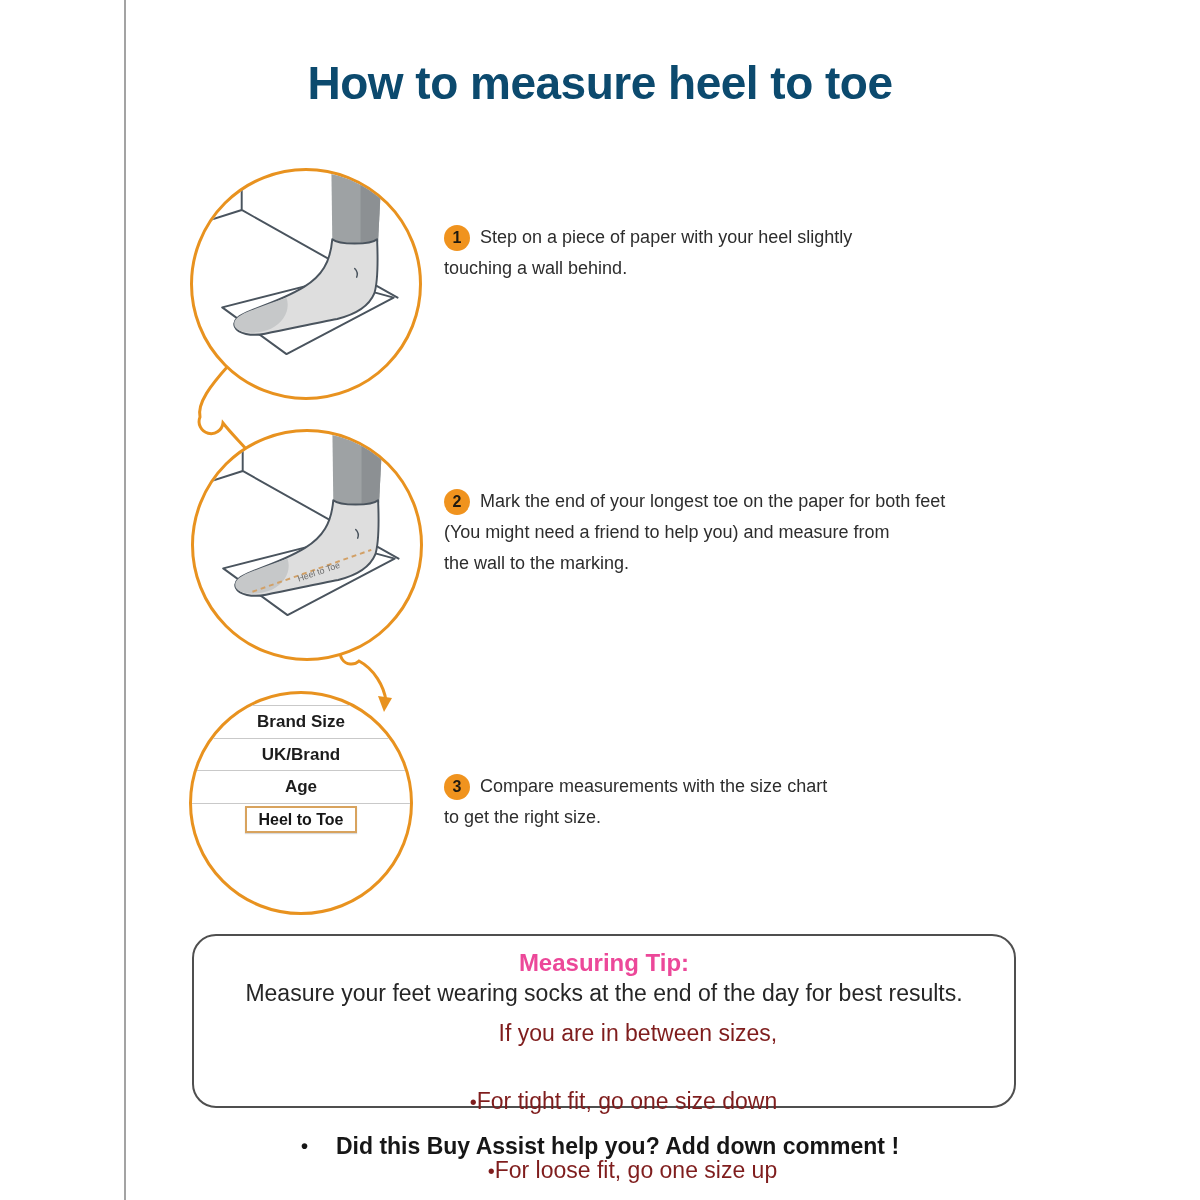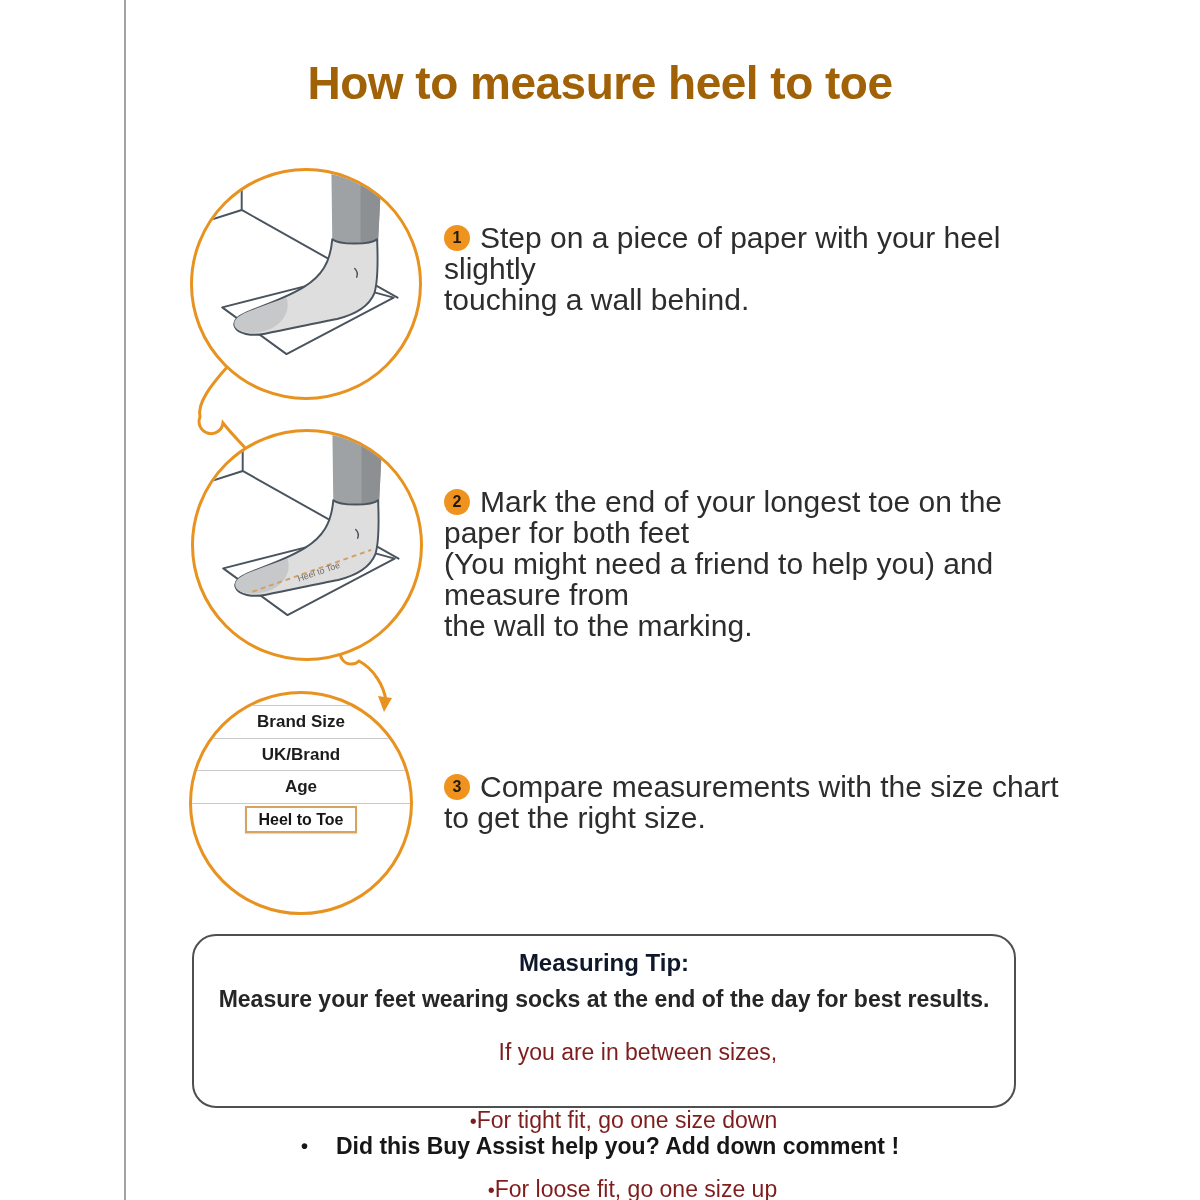--- a/index.html
+++ b/index.html
@@ -4,21 +4,21 @@
 <style>
   html,body{margin:0;padding:0;background:#ffffff;}
   .canvas{
     position:relative;width:1200px;height:1200px;background:#ffffff;overflow:hidden;
     font-family:"Liberation Sans", sans-serif;color:#262626;
   }
   .left-rule{position:absolute;left:124px;top:0;width:2px;height:1200px;background:#a3a3a3;}
 
   .page-title{
     position:absolute;top:56px;left:0;width:100%;text-align:center;
-    font-size:46px;font-weight:700;color:#a16207;letter-spacing:-0.5px;
+    font-size:46px;font-weight:700;color:#0c4a6e;letter-spacing:-0.5px;
   }
 
   .connectors{position:absolute;left:0;top:0;width:1200px;height:1200px;pointer-events:none;}
 
   .circle{
     position:absolute;border:3px solid #E8921F;border-radius:50%;
     background:#ffffff;overflow:hidden;box-sizing:border-box;
   }
   .circle-1{left:190px;top:168px;width:232px;height:232px;}
   .circle-2{left:191px;top:429px;width:232px;height:232px;}
@@ -41,31 +41,31 @@
   .step{position:absolute;left:444px;}
   .step-1{top:222px;}
   .step-2{top:486px;}
   .step-3{top:771px;}
   .step-badge{
     position:absolute;left:0;top:3px;width:26px;height:26px;border-radius:50%;
     background:#F0931E;color:#1f1a10;font-size:16px;font-weight:700;
     display:flex;align-items:center;justify-content:center;
   }
   .step-text{
-    font-size:30px;line-height:31px;color:#2d2d2d;
+    font-size:18px;line-height:31px;color:#2d2d2d;
     white-space:pre-line;text-indent:36px;max-width:620px;
   }
 
   .tip-box{
     position:absolute;left:192px;top:934px;width:824px;height:174px;box-sizing:border-box;
     border:2px solid #4f4f4f;border-radius:24px;background:#fff;
     text-align:center;padding-top:13px;
   }
-  .tip-title{font-size:24px;font-weight:700;color:#0f172a;margin-bottom:9px;}
-  .tip-intro{font-size:23px;color:#262626;margin-bottom:26px;font-weight:bold;}
+  .tip-title{font-size:24px;font-weight:700;color:#ec4899;margin-bottom:3px;}
+  .tip-intro{font-size:23px;color:#262626;margin-bottom:13px;}
   .tip-block{display:inline-block;text-align:right;font-size:23px;color:#7f1d1d;line-height:27px;}
   .tip-bullet-line{padding-left:16px;margin-top:41px;}
   .tip-bullet-marker{display:inline-block;width:30px;font-size:20px;}
 
   .footer{
     position:absolute;top:1133px;left:0;width:100%;
     display:flex;justify-content:center;align-items:center;
     font-size:23px;font-weight:700;color:#161616;
   }
   .footer-bullet{font-size:20px;margin-right:28px;}

